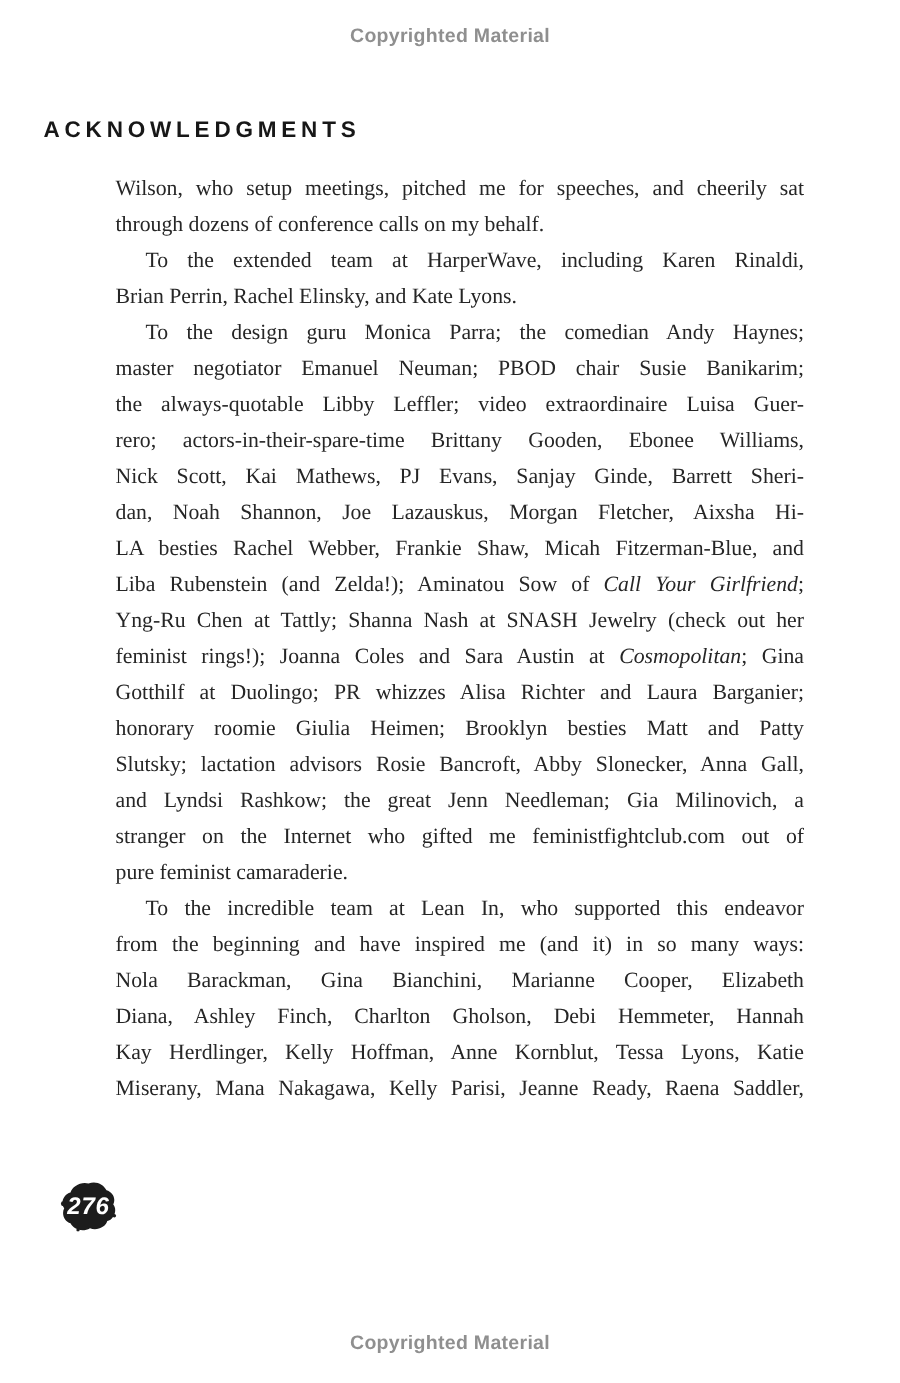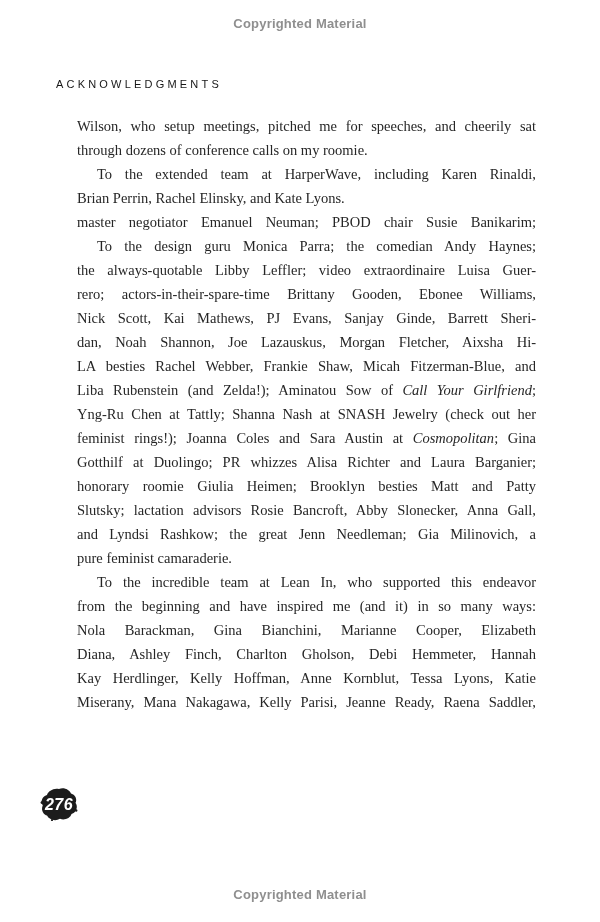--- a/index.html
+++ b/index.html
@@ -19,25 +19,25 @@
     font-family: "Liberation Sans", "DejaVu Sans", sans-serif;
     font-weight: bold;
     font-size: 13px;
     color: var(--watermark-color, #8f8f8f);
     letter-spacing: 0.2px;
   }
   .watermark.top { top: 16px; }
   .watermark.bottom { top: 887px; }
   .chapter-header {
     position: absolute;
-    left: 56px;
+    left: 29px;
     top: 78px;
     font-family: "Liberation Sans", "DejaVu Sans", sans-serif;
-    font-weight: normal;
-    font-size: 11px;
+    font-weight: bold;
+    font-size: 15px;
     letter-spacing: 3.2px;
     color: var(--header-color, #171717);
   }
   .body-text {
     position: absolute;
     left: 77px;
     top: 114px;
     width: 459px;
     font-size: 14.5px;
     line-height: 24px;
@@ -82,37 +82,38 @@
 <body>
 
 <div class="page">
 
   <div class="watermark top">Copyrighted Material</div>
 
   <div class="chapter-header">ACKNOWLEDGMENTS</div>
 
   <div class="body-text" id="body-text">
       <div class="line"><span>Wilson, who setup meetings, pitched me for speeches, and cheerily sat</span></div>
-      <div class="line para-end"><span>through dozens of conference calls on my roomie.</span></div>
+      <div class="line para-end"><span>through dozens of conference calls on my behalf.</span></div>
       <div class="line indent"><span>To the extended team at HarperWave, including Karen Rinaldi,</span></div>
       <div class="line para-end"><span>Brian Perrin, Rachel Elinsky, and Kate Lyons.</span></div>
+      <div class="line indent"><span>To the design guru Monica Parra; the comedian Andy Haynes;</span></div>
       <div class="line"><span>master negotiator Emanuel Neuman; PBOD chair Susie Banikarim;</span></div>
-      <div class="line indent"><span>To the design guru Monica Parra; the comedian Andy Haynes;</span></div>
       <div class="line"><span>the always-quotable Libby Leffler; video extraordinaire Luisa Guer-</span></div>
       <div class="line"><span>rero; actors-in-their-spare-time Brittany Gooden, Ebonee Williams,</span></div>
       <div class="line"><span>Nick Scott, Kai Mathews, PJ Evans, Sanjay Ginde, Barrett Sheri-</span></div>
       <div class="line"><span>dan, Noah Shannon, Joe Lazauskus, Morgan Fletcher, Aixsha Hi-</span></div>
       <div class="line"><span>LA besties Rachel Webber, Frankie Shaw, Micah Fitzerman-Blue, and</span></div>
       <div class="line"><span>Liba Rubenstein (and Zelda!); Aminatou Sow of </span><em>Call Your Girlfriend</em><span>;</span></div>
       <div class="line"><span>Yng-Ru Chen at Tattly; Shanna Nash at SNASH Jewelry (check out her</span></div>
       <div class="line"><span>feminist rings!); Joanna Coles and Sara Austin at </span><em>Cosmopolitan</em><span>; Gina</span></div>
       <div class="line"><span>Gotthilf at Duolingo; PR whizzes Alisa Richter and Laura Barganier;</span></div>
       <div class="line"><span>honorary roomie Giulia Heimen; Brooklyn besties Matt and Patty</span></div>
       <div class="line"><span>Slutsky; lactation advisors Rosie Bancroft, Abby Slonecker, Anna Gall,</span></div>
       <div class="line"><span>and Lyndsi Rashkow; the great Jenn Needleman; Gia Milinovich, a</span></div>
+      <div class="line"><span>stranger on the Internet who gifted me feministfightclub.com out of</span></div>
       <div class="line para-end"><span>pure feminist camaraderie.</span></div>
       <div class="line indent"><span>To the incredible team at Lean In, who supported this endeavor</span></div>
       <div class="line"><span>from the beginning and have inspired me (and it) in so many ways:</span></div>
       <div class="line"><span>Nola Barackman, Gina Bianchini, Marianne Cooper, Elizabeth</span></div>
       <div class="line"><span>Diana, Ashley Finch, Charlton Gholson, Debi Hemmeter, Hannah</span></div>
       <div class="line"><span>Kay Herdlinger, Kelly Hoffman, Anne Kornblut, Tessa Lyons, Katie</span></div>
       <div class="line"><span>Miserany, Mana Nakagawa, Kelly Parisi, Jeanne Ready, Raena Saddler,</span></div>
     </div>
 
   <div class="page-badge">

